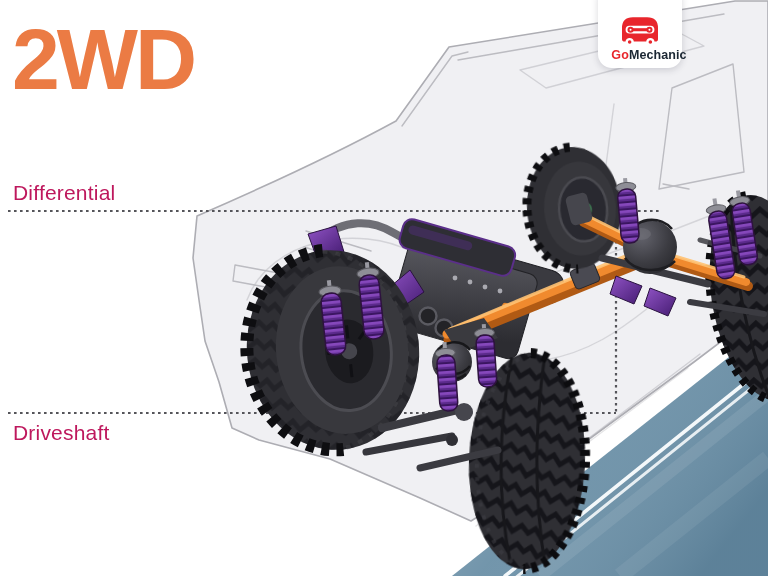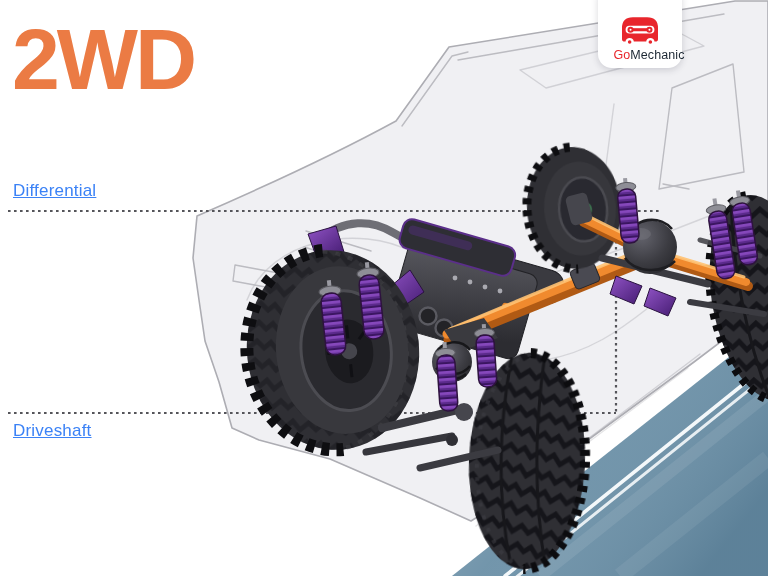--- a/index.html
+++ b/index.html
@@ -1,29 +1,29 @@
 <!DOCTYPE html>
 <html><head>
 <meta charset="utf-8">
 <style>
   html,body{margin:0;padding:0;background:#ffffff;}
   .canvas{position:relative;width:768px;height:576px;background:#ffffff;overflow:hidden;
           font-family:"Liberation Sans", sans-serif;}
   .canvas svg.scene{position:absolute;left:0;top:0;}
   .title{position:absolute;left:12px;top:16px;font-size:86px;font-weight:800;
          letter-spacing:-3px;line-height:1;color:#EB7B44;}
-  .anno-label{position:absolute;left:13px;font-size:17px;font-weight:400;color:#3b82f6;
-              letter-spacing:0.2px;text-decoration:underline;}
+  .anno-label{position:absolute;left:13px;font-size:21px;font-weight:400;color:#be185d;
+              letter-spacing:0.2px;}
   .anno-label.differential{top:181px;}
   .anno-label.driveshaft{top:384px;margin-top:37px;}
   .logo-card{position:absolute;left:598px;top:-14px;width:84px;height:82px;background:#ffffff;
              border-radius:14px;box-shadow:0 2px 7px rgba(40,40,60,0.18);
              display:flex;flex-direction:column;align-items:center;justify-content:flex-end;
              padding-bottom:7px;box-sizing:border-box;}
-  .logo-text{font-size:12.5px;font-weight:400;letter-spacing:0.1px;line-height:1;margin-top:2px;white-space:nowrap;margin-left:18px;}
+  .logo-text{font-size:12.5px;font-weight:700;letter-spacing:0.1px;line-height:1;margin-top:2px;white-space:nowrap;margin-left:18px;}
   .logo-text .go{color:#E8262C;}
   .logo-text .mech{color:#1B2733;}
 </style>
 </head>
 <body>
 
 <div class="canvas">
 
   <svg class="scene" width="768" height="576" viewBox="0 0 768 576">
     <defs>

